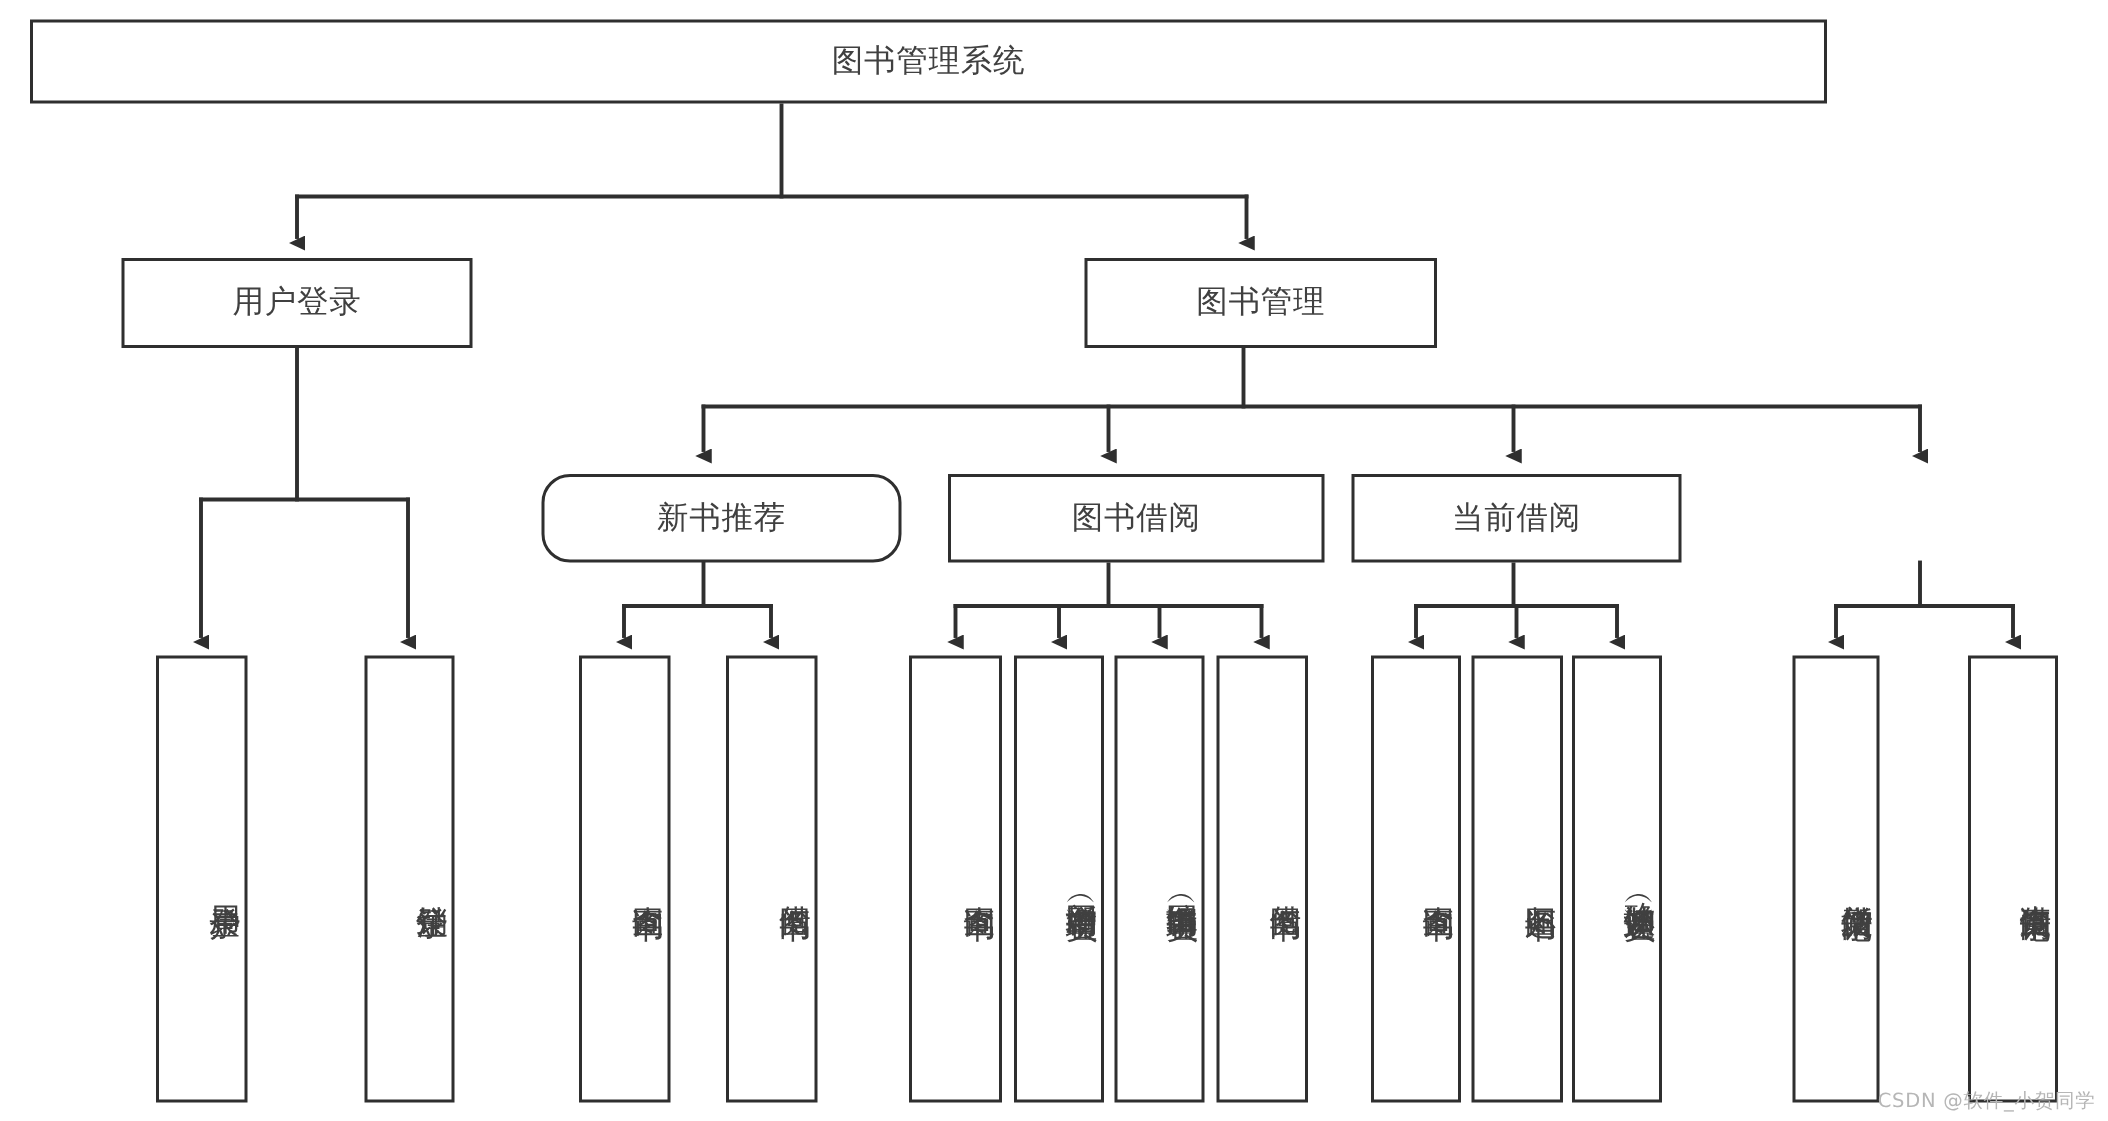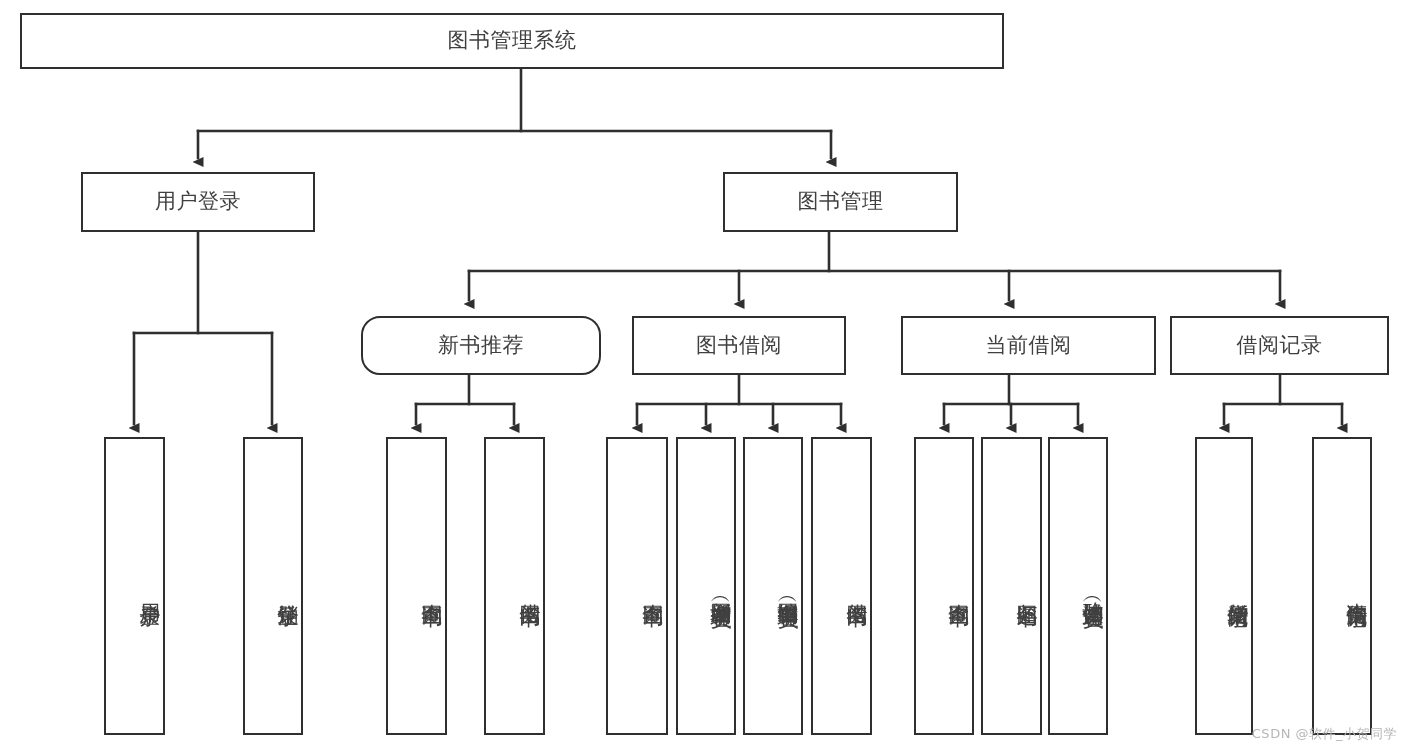--- a/index.html
+++ b/index.html
@@ -117,42 +117,39 @@
       <path d="M1011,404 L1011,424" marker-end="url(#arrow)"></path>
       <path d="M1078,404 L1078,424" marker-end="url(#arrow)"></path>
 
       <path d="M1280,375 L1280,404"></path>
       <path d="M1224,404 L1342,404"></path>
       <path d="M1224,404 L1224,424" marker-end="url(#arrow)"></path>
       <path d="M1342,404 L1342,424" marker-end="url(#arrow)"></path>
     </g>
   </svg>
 
-  <div class="node h" style="left:20px; top:13px; width:984px; height:56px;">
+  <div class="node h" style="left:20px; top:13px; width:1198px; height:56px;">
     <span class="txt">图书管理系统</span>
   </div>
 
   <div class="node h" style="left:81px; top:172px; width:234px; height:60px;">
     <span class="txt">用户登录</span>
   </div>
   <div class="node h" style="left:711px; top:172px; width:235px; height:60px;margin-left:12px;">
     <span class="txt">图书管理</span>
   </div>
 
   <div class="node h" style="left:361px; top:316px; width:240px; height:59px;border-radius:19px;">
     <span class="txt">新书推荐</span>
   </div>
-  <div class="node h" style="left:632px; top:316px; width:214px; height:59px;">
+  <div class="node h" style="left:632px; top:316px; width:251px; height:59px;">
     <span class="txt">图书借阅</span>
   </div>
-  <div class="node h" style="left:901px; top:316px; width:255px; height:59px;">
+  <div class="node h" style="left:901px; top:316px; width:220px; height:59px;">
     <span class="txt">当前借阅</span>
-  </div>
-  <div class="node h" style="left:1170px; top:316px; width:219px; height:59px;">
-    <span class="txt">借阅记录</span>
   </div>
 
   <div class="node v" style="left:104px; top:437px; width:61px; height:298px;">
     <span class="txt">用户登录</span>
   </div>
   <div class="node v" style="left:243px; top:437px; width:60px; height:298px;">
     <span class="txt">注销登录</span>
   </div>
 
   <div class="node v" style="left:386px; top:437px; width:61px; height:298px;">

